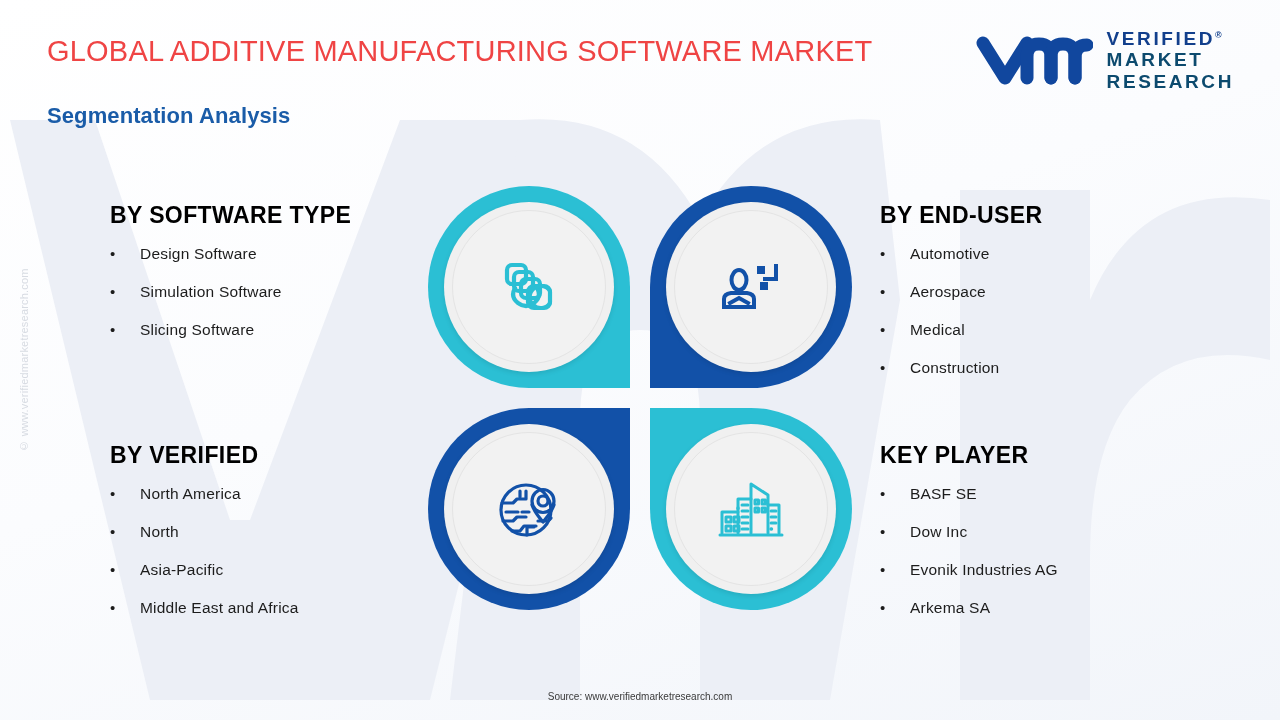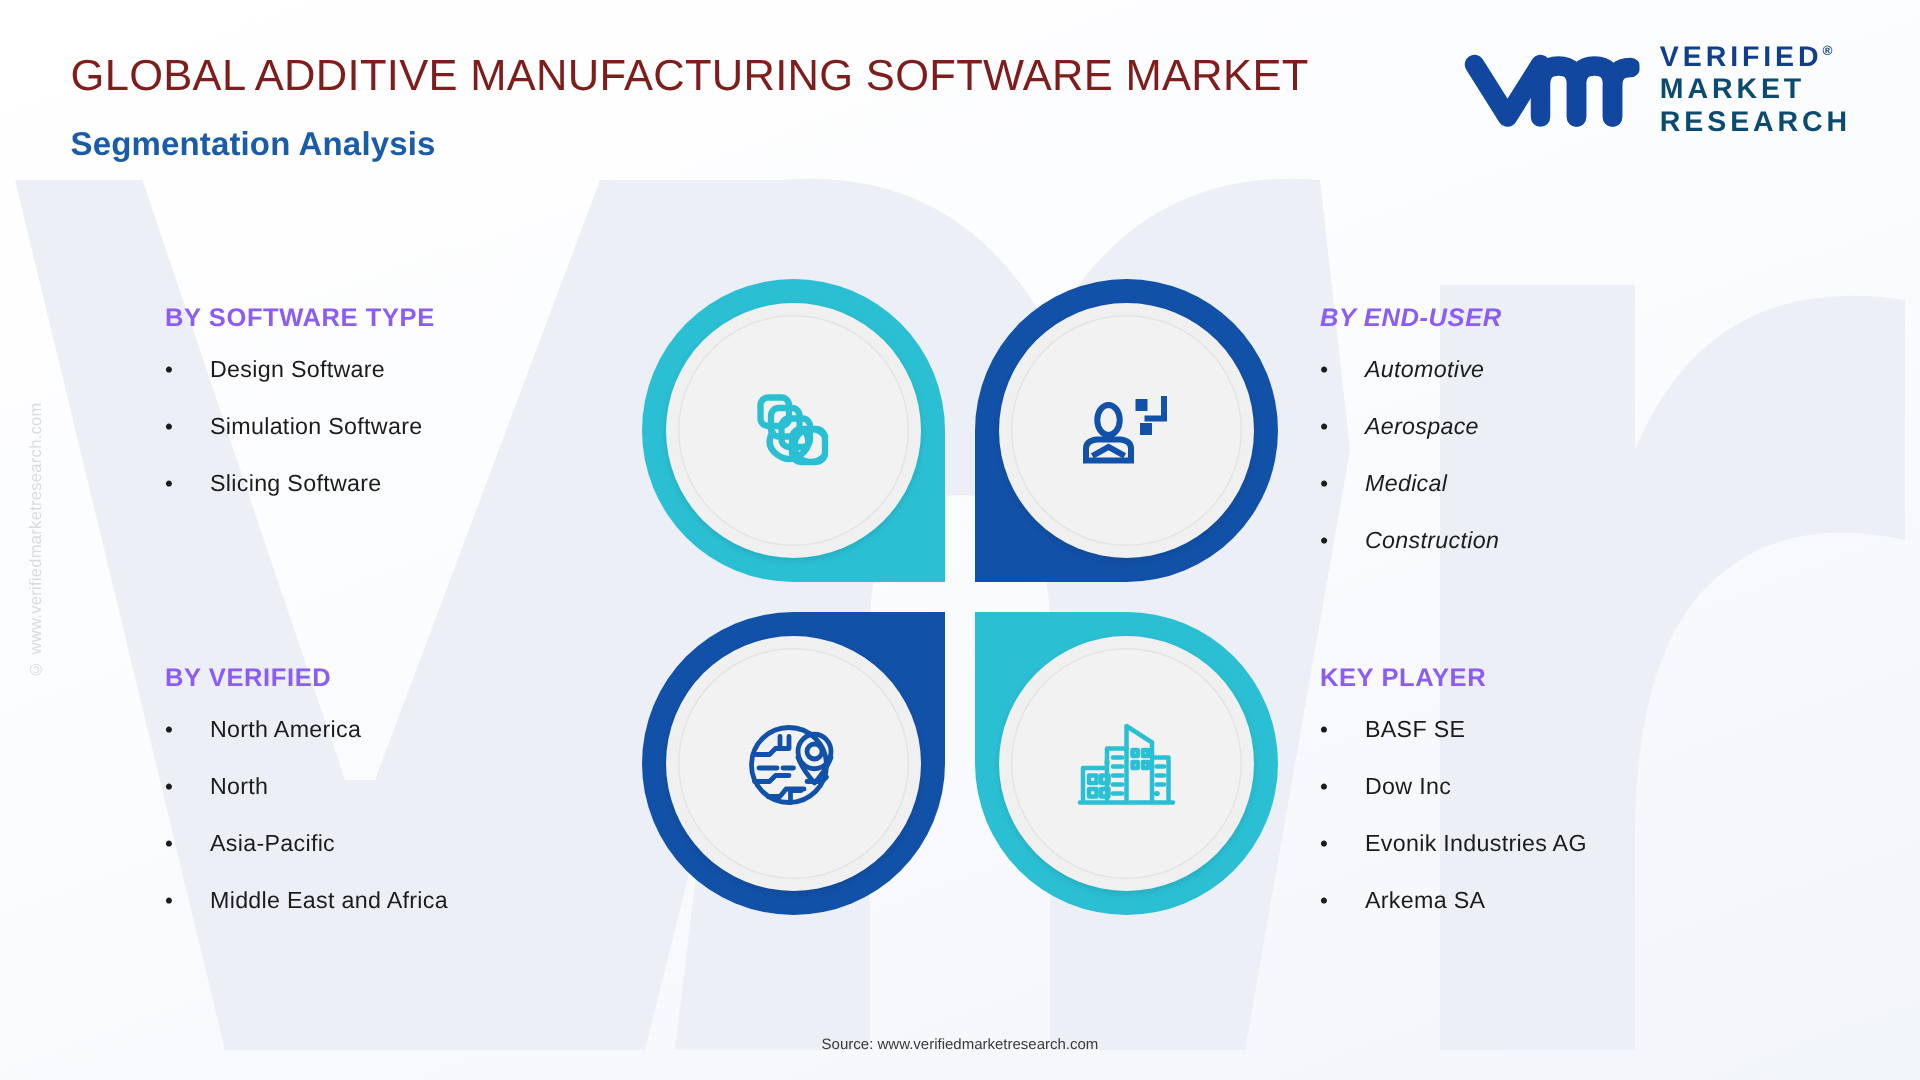--- a/index.html
+++ b/index.html
@@ -55,25 +55,25 @@
     position: absolute;
     left: 47px;
     top: 32px;
     width: 840px;
     z-index: 4;
   }
   .main-title {
     font-size: 29px;
     font-weight: 500;
     line-height: 1.36;
-    color: #7f1d1d;
+    color: #ef4444;
     letter-spacing: 0.2px;
   }
   .sub-title {
-    margin-top: 12px;
+    margin-top: 32px;
     font-size: 22px;
     font-weight: bold;
     color: #1A5CA8;
     letter-spacing: 0.1px;
   }
 
   
   .logo {
     position: absolute;
     right: 46px;
@@ -107,28 +107,28 @@
     color: #123F8C;
   }
 
   
   .col {
     position: absolute;
     z-index: 4;
     width: 340px;
   }
   .col-sw   { left: 110px; top: 202px; }
-  .col-eu   { left: 880px; top: 202px; font-style: italic; }
+  .col-eu   { left: 880px; top: 202px; }
   .col-geo  { left: 110px; top: 442px; }
   .col-kp   { left: 880px; top: 442px; }
 
   .col-heading {
-    font-size: 17px;
+    font-size: 23px;
     font-weight: bold;
-    color: #8b5cf6;
+    color: #000000;
     letter-spacing: 0.4px;
     margin-bottom: 16px;
     white-space: nowrap;
   }
   .bullets { list-style: none; }
   .bullets li {
     display: flex;
     align-items: baseline;
     font-size: 15.5px;
     color: #1c1c1c;

